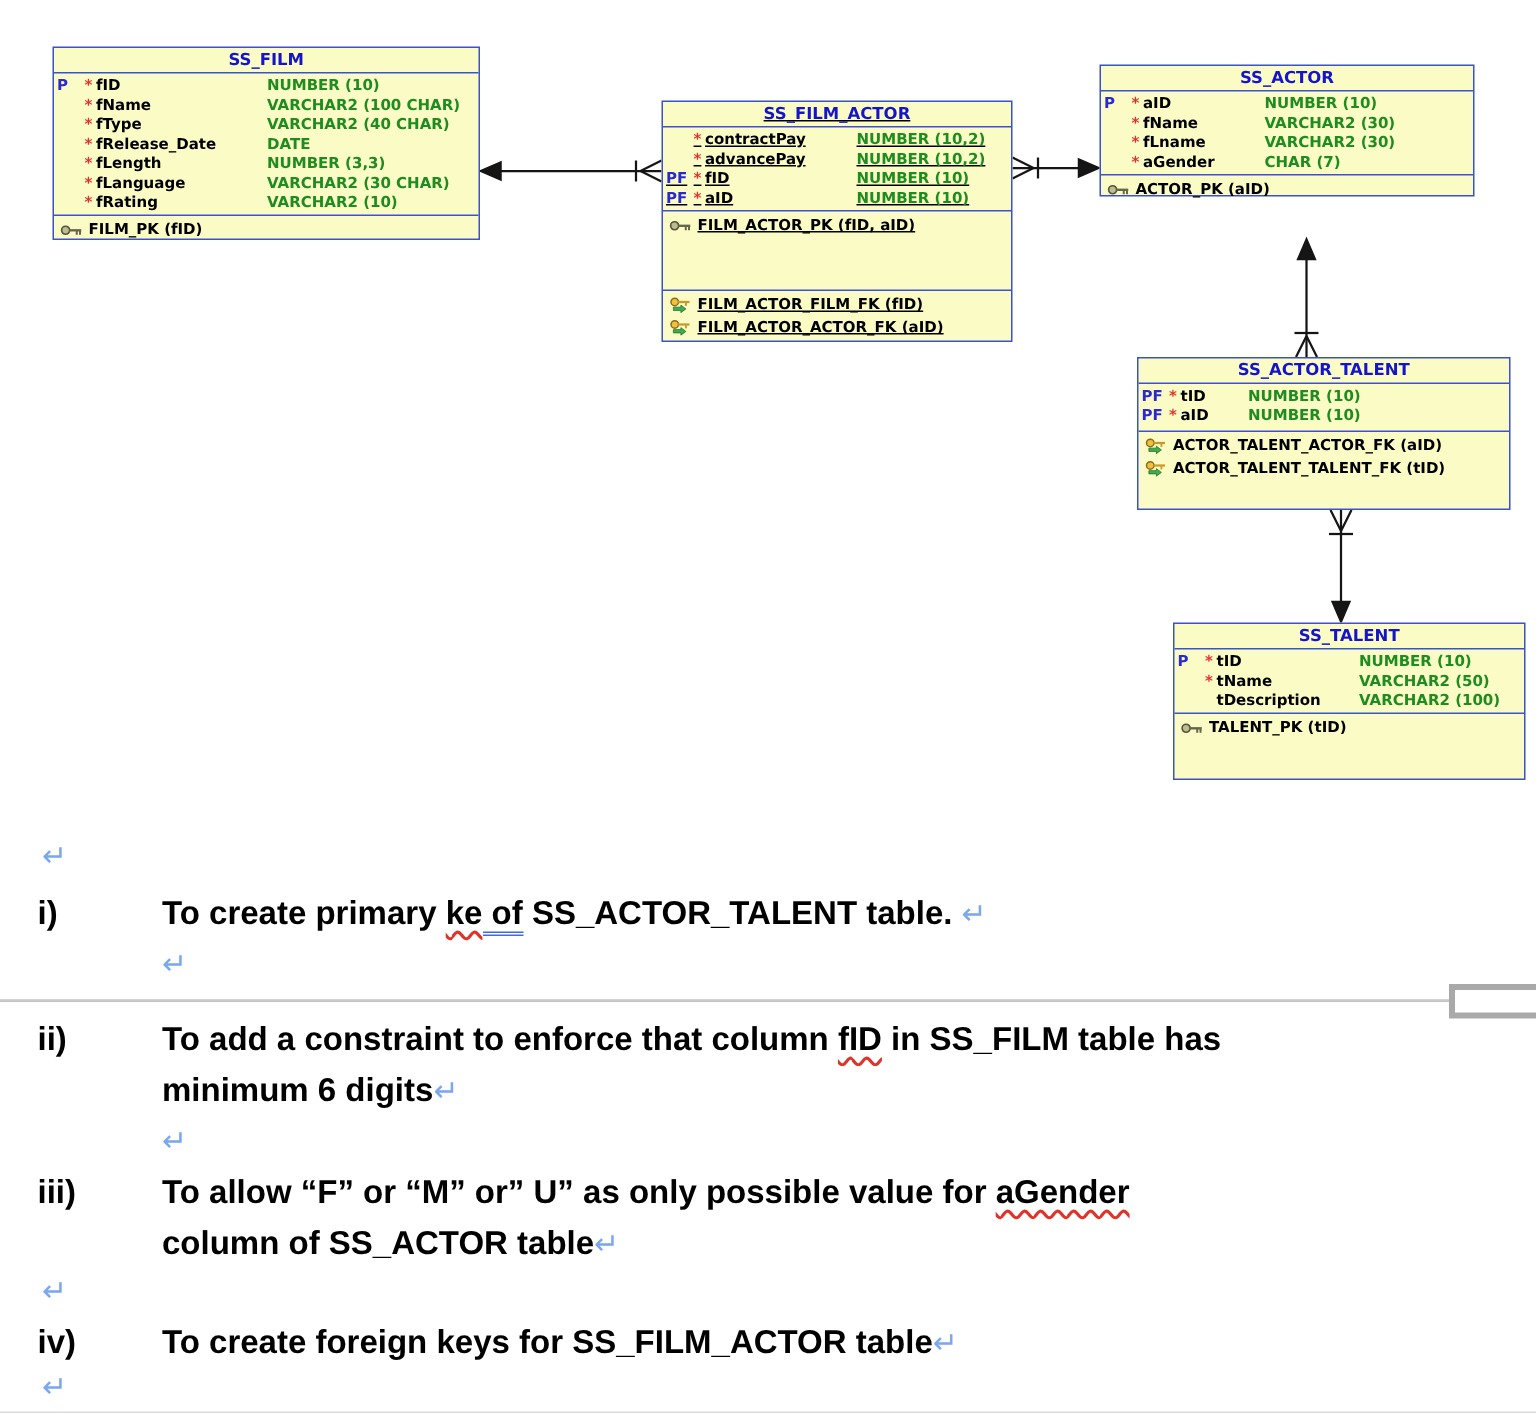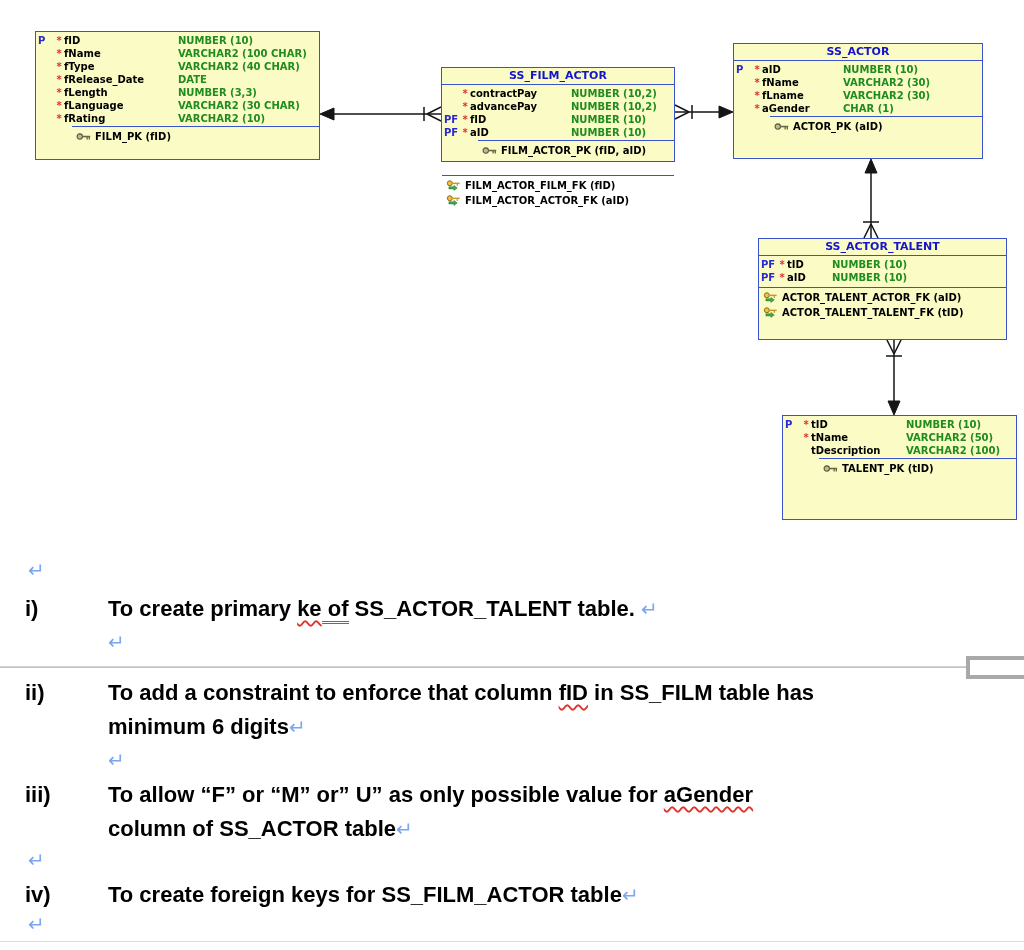--- a/index.html
+++ b/index.html
@@ -14,21 +14,21 @@
           background:var(--entity_bg);border:1.5px solid var(--entity_border);
           font-family:"DejaVu Sans",sans-serif;}
   .e-title{flex:0 0 auto;text-align:center;font-size:11px;font-weight:bold;
            color:var(--entity_title);padding:1px 0 2px;border-bottom:1px solid var(--entity_border);}
   .e-cols{flex:0 0 auto;padding:2px 0 1px;}
   .e-row{display:flex;line-height:13px;font-size:10px;font-weight:bold;white-space:nowrap;}
   .flag{flex:none;width:16px;padding-left:2px;color:var(--flag);}
   .mand{flex:none;width:10px;text-align:center;color:var(--mandatory);}
   .cname{flex:none;color:#000;}
   .ctype{color:var(--coltype);}
-  .e-keys{flex:1 1 auto;border-top:1px solid var(--entity_border);padding:2px 0 15px;margin-left:36px;}
+  .e-keys{flex:1 1 auto;border-top:1px solid var(--entity_border);padding:2px 0 15px;}
   .e-fks{flex:0 0 auto;border-top:1px solid var(--entity_border);margin-top:2px;padding:2px 0 1px;}
   .k-row{display:flex;align-items:center;gap:4px;font-size:10px;font-weight:bold;
          line-height:15px;padding-left:4px;color:#000;white-space:nowrap;}
   .kicon{flex:none;display:inline-flex;}
 
   
   .question{position:absolute;left:25px;width:980px;color:#000;
             font:bold 22px "Liberation Sans",sans-serif;line-height:34px;}
   .q-label{position:absolute;left:0;top:0;}
   .q-body{margin-left:83px;}
@@ -75,20 +75,21 @@
       <g>
         <line x1="894" y1="340" x2="894" y2="403"></line>
         <polygon points="894,415 888,401 900,401"></polygon>
         <line x1="894" y1="354" x2="887" y2="340"></line>
         <line x1="894" y1="354" x2="901" y2="340"></line>
         <line x1="886" y1="356" x2="902" y2="356"></line>
       </g>
     </svg>
 
   <div class="entity" style="left: 35px; top: 31px; width: 285px; height: 129px;">
+        <div class="e-title">SS_FILM</div>
         <div class="e-cols">
           <div class="e-row">
             <span class="flag">P</span>
             <span class="mand">*</span>
             <span class="cname" style="width:114px">fID</span>
             <span class="ctype">NUMBER (10)</span>
           </div>
           <div class="e-row">
             <span class="flag"></span>
             <span class="mand">*</span>
@@ -133,21 +134,21 @@
                 <circle cx="4.5" cy="5" r="3.2" fill="#bdbd93" stroke="#55553a" stroke-width="1.3"></circle>
                 <rect x="7.5" y="4.1" width="9.5" height="1.9" fill="#66664a"></rect>
                 <rect x="12.6" y="5.6" width="1.6" height="3" fill="#66664a"></rect>
                 <rect x="15.2" y="5.6" width="1.6" height="3" fill="#66664a"></rect>
               </svg>
             </span>
             <span>FILM_PK (fID)</span>
           </div>
         </div>
       </div>
-      <div class="entity" style="left: 441px; top: 67px; width: 234px; height: 95px;">
+      <div class="entity" style="left: 441px; top: 67px; width: 234px; height: 161px; text-decoration: underline;">
         <div class="e-title">SS_FILM_ACTOR</div>
         <div class="e-cols">
           <div class="e-row">
             <span class="flag"></span>
             <span class="mand">*</span>
             <span class="cname" style="width:101px">contractPay</span>
             <span class="ctype">NUMBER (10,2)</span>
           </div>
           <div class="e-row">
             <span class="flag"></span>
@@ -199,21 +200,21 @@
                 <circle cx="4.6" cy="3.8" r="3" fill="#f0c23c" stroke="#8a6d1f" stroke-width="1.2"></circle>
                 <rect x="7.2" y="3" width="9.2" height="1.8" fill="#c89a28"></rect>
                 <rect x="12.8" y="4.4" width="1.5" height="2.6" fill="#c89a28"></rect>
                 <path d="M3.5 8 L9.5 8 L9.5 6.4 L13.5 9.4 L9.5 12.4 L9.5 10.6 L3.5 10.6 Z" fill="#3fae49" stroke="#1e6b28" stroke-width="0.6"></path>
               </svg>
             </span>
             <span>FILM_ACTOR_ACTOR_FK (aID)</span>
           </div>
         </div>
       </div>
-      <div class="entity" style="left: 733px; top: 43px; width: 250px; height: 116px;">
+      <div class="entity" style="left: 733px; top: 43px; width: 250px; height: 88px;">
         <div class="e-title">SS_ACTOR</div>
         <div class="e-cols">
           <div class="e-row">
             <span class="flag">P</span>
             <span class="mand">*</span>
             <span class="cname" style="width:81px">aID</span>
             <span class="ctype">NUMBER (10)</span>
           </div>
           <div class="e-row">
             <span class="flag"></span>
@@ -224,21 +225,21 @@
           <div class="e-row">
             <span class="flag"></span>
             <span class="mand">*</span>
             <span class="cname" style="width:81px">fLname</span>
             <span class="ctype">VARCHAR2 (30)</span>
           </div>
           <div class="e-row">
             <span class="flag"></span>
             <span class="mand">*</span>
             <span class="cname" style="width:81px">aGender</span>
-            <span class="ctype">CHAR (1)</span>
+            <span class="ctype">CHAR (7)</span>
           </div>
         </div>
         <div class="e-keys">
           <div class="k-row">
             <span class="kicon">
               <svg viewBox="0 0 18 10" width="15" height="9">
                 <circle cx="4.5" cy="5" r="3.2" fill="#bdbd93" stroke="#55553a" stroke-width="1.3"></circle>
                 <rect x="7.5" y="4.1" width="9.5" height="1.9" fill="#66664a"></rect>
                 <rect x="12.6" y="5.6" width="1.6" height="3" fill="#66664a"></rect>
                 <rect x="15.2" y="5.6" width="1.6" height="3" fill="#66664a"></rect>
@@ -283,20 +284,21 @@
                 <rect x="7.2" y="3" width="9.2" height="1.8" fill="#c89a28"></rect>
                 <rect x="12.8" y="4.4" width="1.5" height="2.6" fill="#c89a28"></rect>
                 <path d="M3.5 8 L9.5 8 L9.5 6.4 L13.5 9.4 L9.5 12.4 L9.5 10.6 L3.5 10.6 Z" fill="#3fae49" stroke="#1e6b28" stroke-width="0.6"></path>
               </svg>
             </span>
             <span>ACTOR_TALENT_TALENT_FK (tID)</span>
           </div>
         </div>
       </div>
       <div class="entity" style="left: 782px; top: 415px; width: 235px; height: 105px;">
+        <div class="e-title">SS_TALENT</div>
         <div class="e-cols">
           <div class="e-row">
             <span class="flag">P</span>
             <span class="mand">*</span>
             <span class="cname" style="width:95px">tID</span>
             <span class="ctype">NUMBER (10)</span>
           </div>
           <div class="e-row">
             <span class="flag"></span>
             <span class="mand">*</span>

